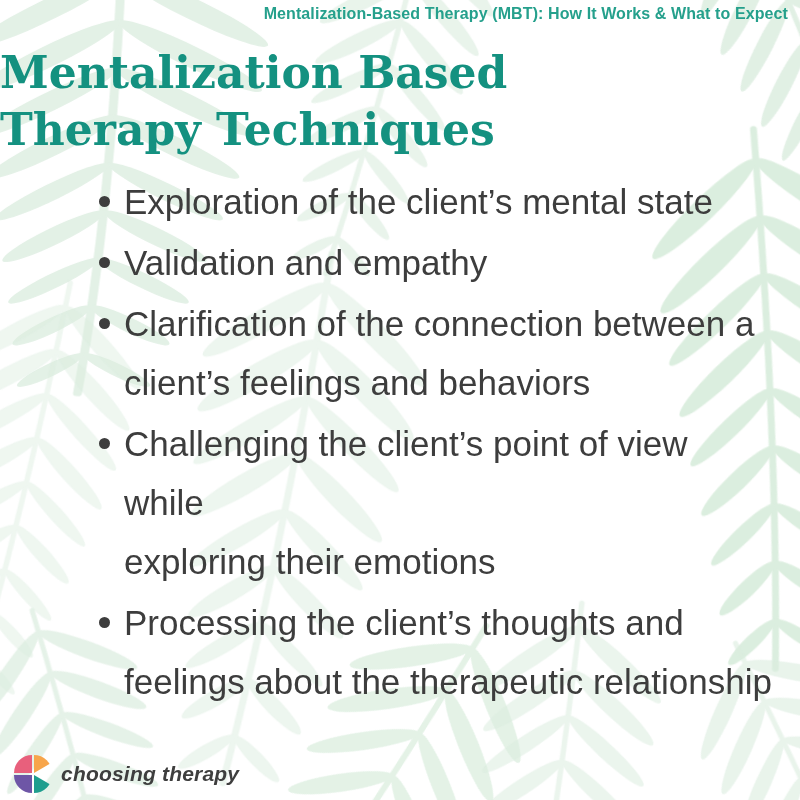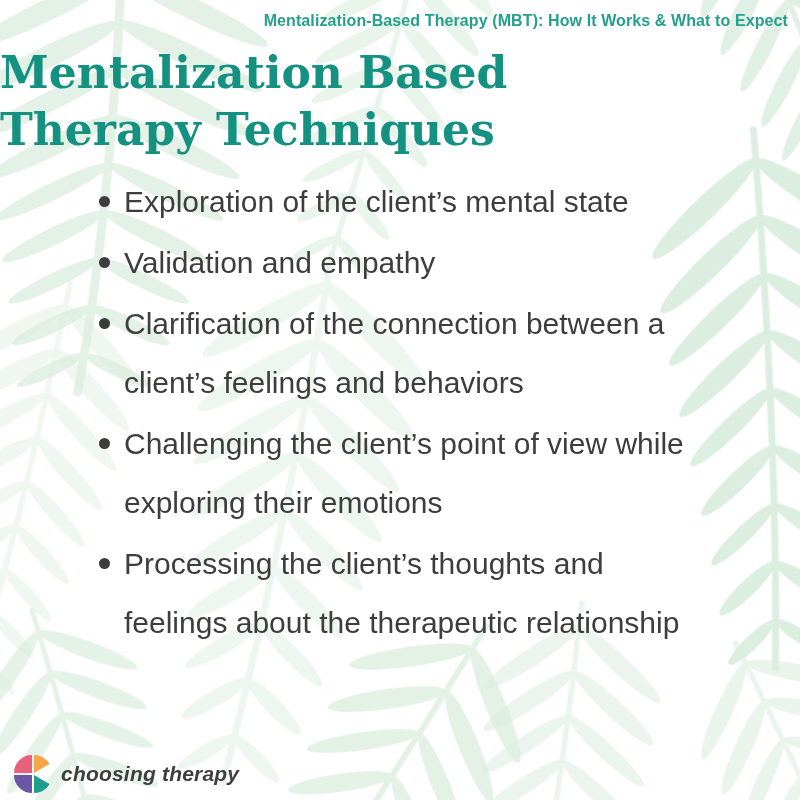--- a/index.html
+++ b/index.html
@@ -8,39 +8,39 @@
     background:#ffffff;
     font-family:"Liberation Sans", sans-serif;
   }
   
   .bg {
     position:absolute; left:0; top:0; width:800px; height:800px;
     z-index:0; pointer-events:none;
   }
   
   .kicker {
-    position:absolute; top:12px; right:12px; z-index:2;
+    position:absolute; top:5px; right:12px; z-index:2;
     font-size:16px; font-weight:bold; color:#25a08c;
     letter-spacing:0.1px;
   }
   
   .main-title {
     position:absolute; top:44px; left:0; width:695px; z-index:2;
     margin:0; text-align:left;
     font-family:"DejaVu Serif", serif; font-weight:bold;
     font-size:44px; line-height:57px; color:#149180;
   }
   
   .techniques {
     position:absolute; top:172px; left:97px; width:678px; z-index:2;
     margin:0; padding:0; list-style:none;
   }
   .techniques li {
     position:relative; padding-left:27px; margin:0 0 2px 0;
-    font-size:30px; line-height:59px; color:#3d3d3d;
+    font-size:35px; line-height:59px; color:#3d3d3d;
     white-space:pre-line;
   }
   .techniques li::before {
     content:""; position:absolute; left:2px; top:24px;
     width:11px; height:11px; border-radius:50%; background:#3d3d3d;
   }
   
   .logo {
     position:absolute; left:14px; bottom:7px; z-index:2;
     display:flex; align-items:center; gap:9px;

